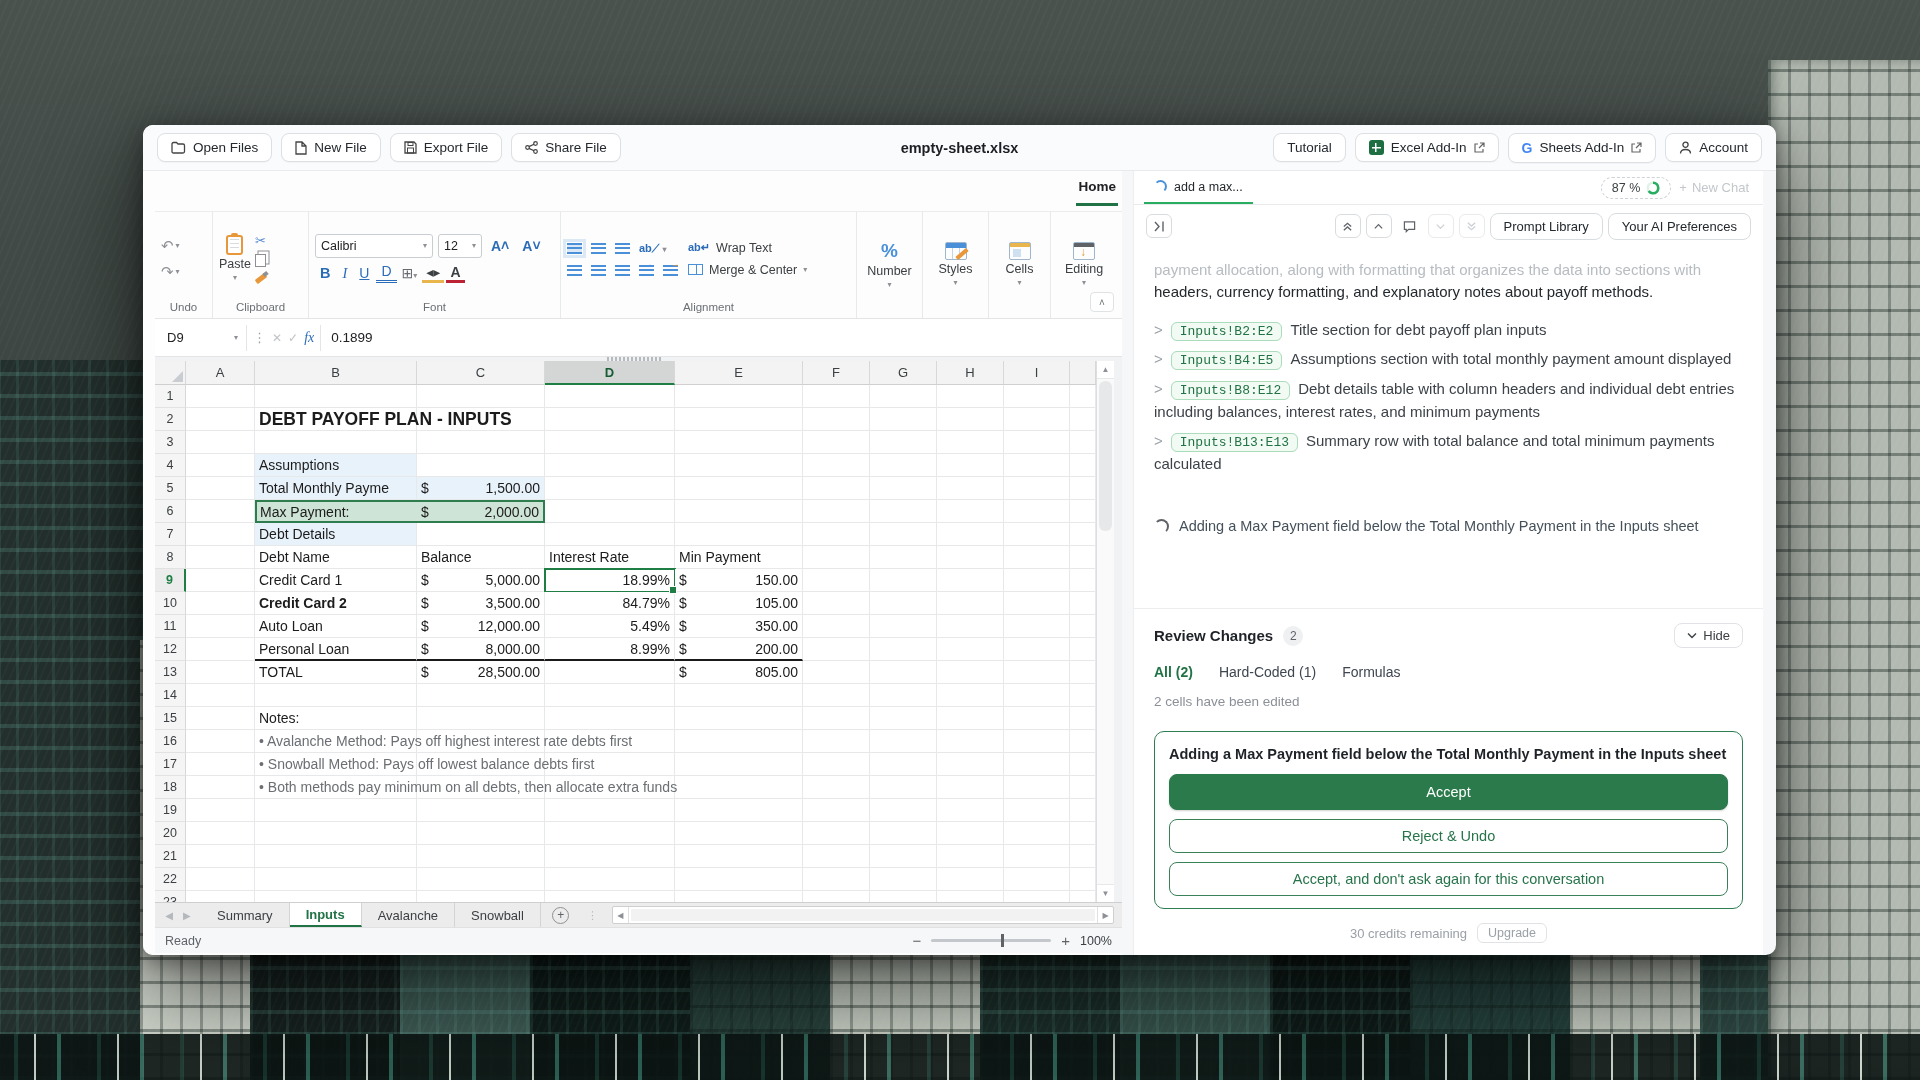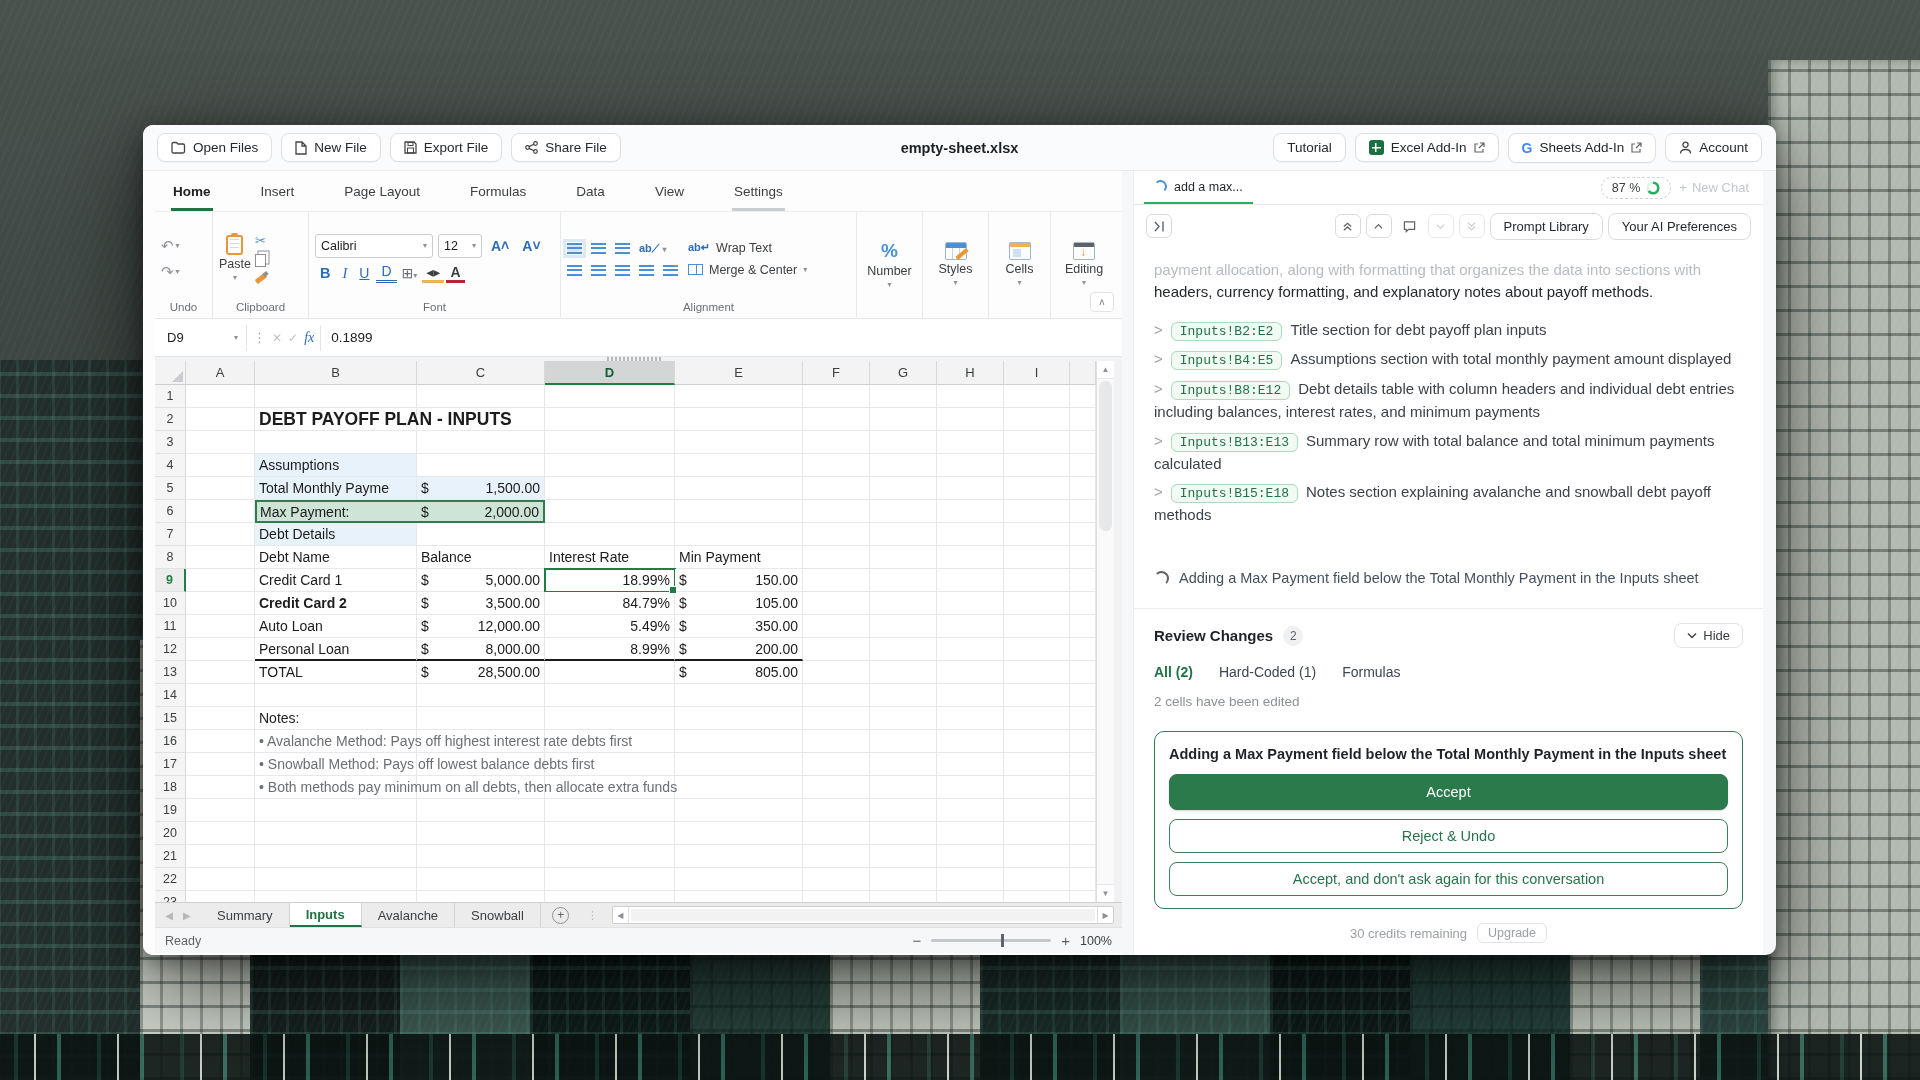--- a/index.html
+++ b/index.html
@@ -41,22 +41,22 @@
   .excel-ic { width:15px; height:15px; border-radius:3px; background:#1d6f42; position:relative; }
   .excel-ic::after { content:""; position:absolute; inset:3px;
     background:linear-gradient(#fff,#fff) 50% 0/1.5px 100% no-repeat,
                linear-gradient(#fff,#fff) 0 50%/100% 1.5px no-repeat; }
   .g-ic { font-weight:bold; color:#4285F4; font-size:14px; }
 
   .main { display:flex; height:784px; }
 
   
   .pane { width:979px; padding-left:12px; display:flex; flex-direction:column; background:#fdfdfd; }
-  .rtabs { height:40px; display:flex; align-items:flex-end; gap:46px; padding:0 4px 0 16px;
-    background:#fdfdfd; font-size:13.5px; color:#3c4043; }
+  .rtabs { height:40px; display:flex; align-items:flex-end; gap:30px; padding:0 4px 0 16px;
+    background:#fdfdfd; font-size:13.5px; color:#3c4043;flex-direction:column; }
   .rtab { padding:8px 2px 9px; cursor:pointer; border-bottom:3px solid transparent; }
   .rtab.active { font-weight:bold; color:#202124; border-bottom-color:#217346; }
   .rtab.gray-ul { border-bottom-color:#c9cdd1; }
 
   
   .ribbon { height:108px; background:#fdfdfd; border-top:1px solid #ececee;
     border-bottom:1px solid #e3e5e7; display:flex; position:relative; }
   .rgroup { display:flex; flex-direction:column; border-right:1px solid #e7e9ea; padding:6px 6px 2px; }
   .rg-body { flex:1; display:flex; align-items:center; gap:4px; }
   .rg-label { text-align:center; font-size:11.5px; color:#6b7075; padding:2px 0 3px; position:relative; }
@@ -954,21 +954,20 @@
       </div>
 
       <div class="chat">
         <div class="fade">payment allocation, along with formatting that organizes the data into sections with</div>
         <div>headers, currency formatting, and explanatory notes about payoff methods.</div>
         <div class="ranges">
           <div class="range-li"><span class="gt">&gt;</span><span class="chip">Inputs!B2:E2</span><span>Title section for debt payoff plan inputs</span></div>
           <div class="range-li"><span class="gt">&gt;</span><span class="chip">Inputs!B4:E5</span><span>Assumptions section with total monthly payment amount displayed</span></div>
           <div class="range-li"><span class="gt">&gt;</span><span class="chip">Inputs!B8:E12</span><span>Debt details table with column headers and individual debt entries including balances, interest rates, and minimum payments</span></div>
           <div class="range-li"><span class="gt">&gt;</span><span class="chip">Inputs!B13:E13</span><span>Summary row with total balance and total minimum payments calculated</span></div>
-          <div class="range-li"><span class="gt">&gt;</span><span class="chip">Inputs!B15:E18</span><span>Notes section explaining avalanche and snowball debt payoff methods</span></div>
         </div>
         <div class="progress-line">
           <span class="spin"></span>
           <span>Adding a Max Payment field below the Total Monthly Payment in the Inputs sheet</span>
         </div>
       </div>
 
       <div class="review">
         <div class="rv-head">
           <span class="rv-title">Review Changes</span>

